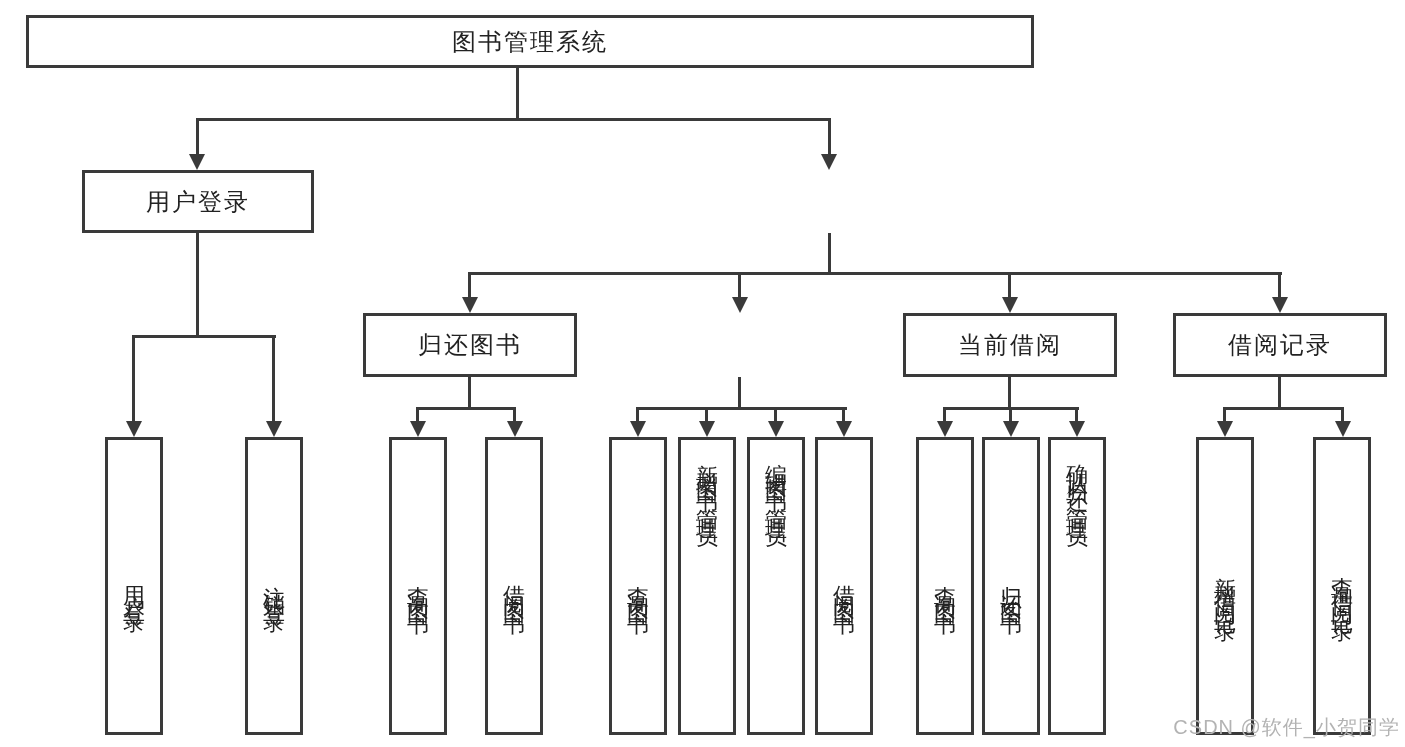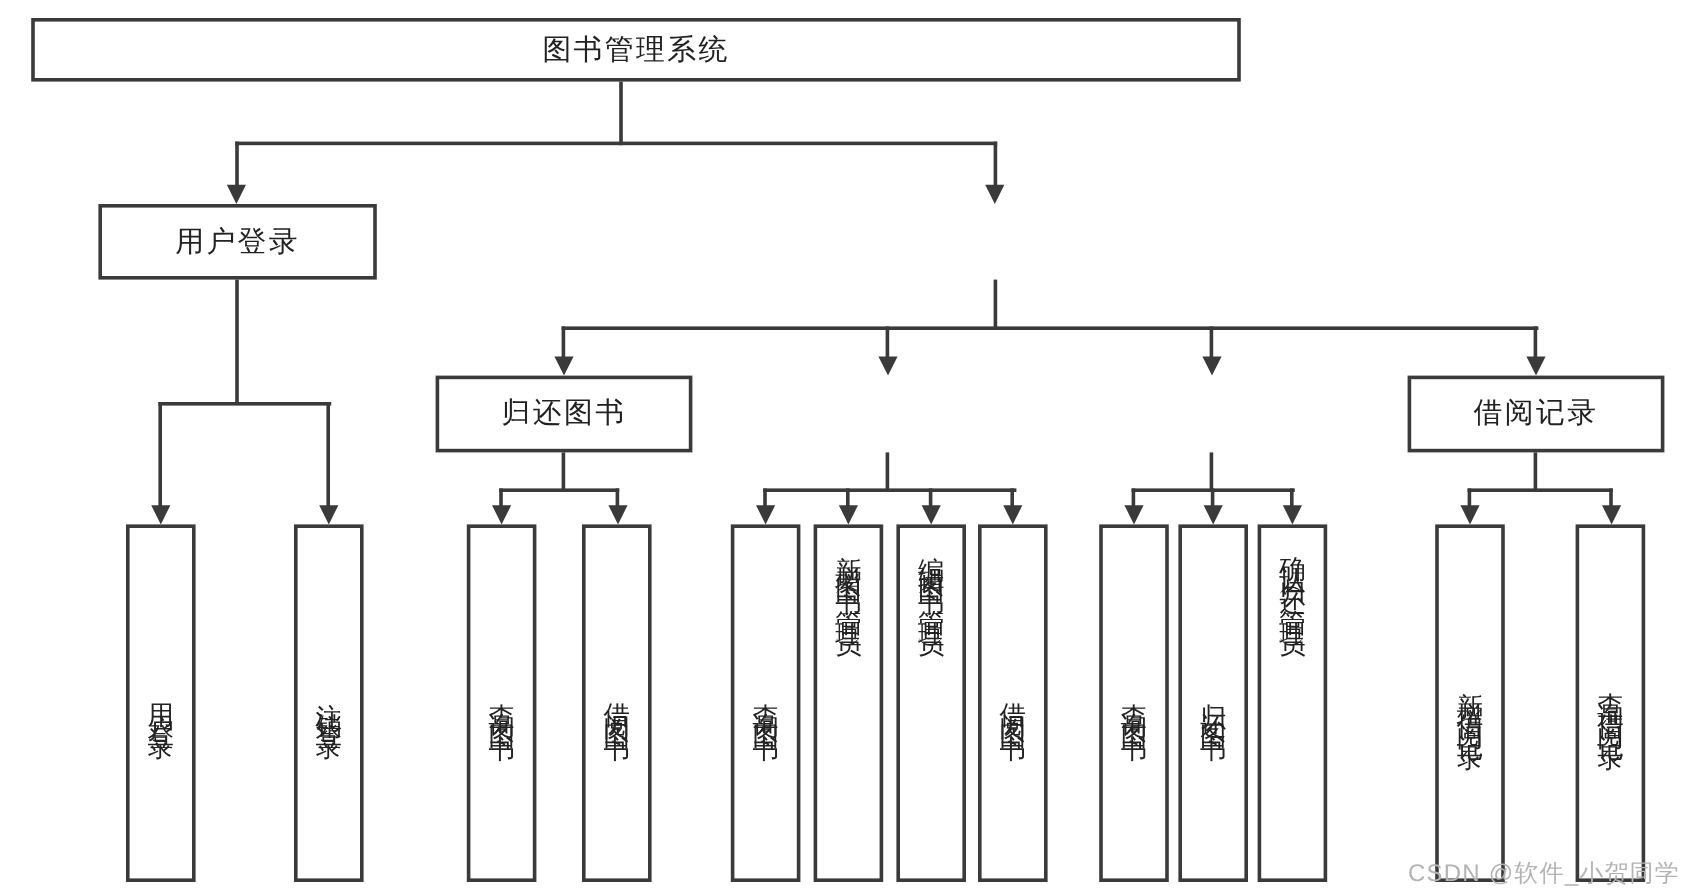--- a/index.html
+++ b/index.html
@@ -86,20 +86,23 @@
   <div class="vl" style="left:738px;top:272px;height:26px;"></div>
   <div class="ar" style="left:732px;top:297px;"></div>
   <div class="vl" style="left:1008px;top:272px;height:26px;"></div>
   <div class="ar" style="left:1002px;top:297px;"></div>
   <div class="vl" style="left:1278px;top:272px;height:26px;"></div>
   <div class="ar" style="left:1272px;top:297px;"></div>
 
   <div class="box hbox" style="left:363px;top:313px;width:214px;height:64px;">
     <span class="lbl">归还图书</span>
   </div>
+  <div class="box hbox" style="left:903px;top:313px;width:214px;height:64px;">
+    <span class="lbl">当前借阅</span>
+  </div>
   <div class="box hbox" style="left:1173px;top:313px;width:214px;height:64px;">
     <span class="lbl">借阅记录</span>
   </div>
 
   <div class="vl" style="left:468px;top:377px;height:33px;"></div>
   <div class="hl" style="left:416px;top:407px;width:100px;"></div>
   <div class="vl" style="left:416px;top:407px;height:15px;"></div>
   <div class="ar" style="left:410px;top:421px;"></div>
   <div class="vl" style="left:513px;top:407px;height:15px;"></div>
   <div class="ar" style="left:507px;top:421px;"></div>

